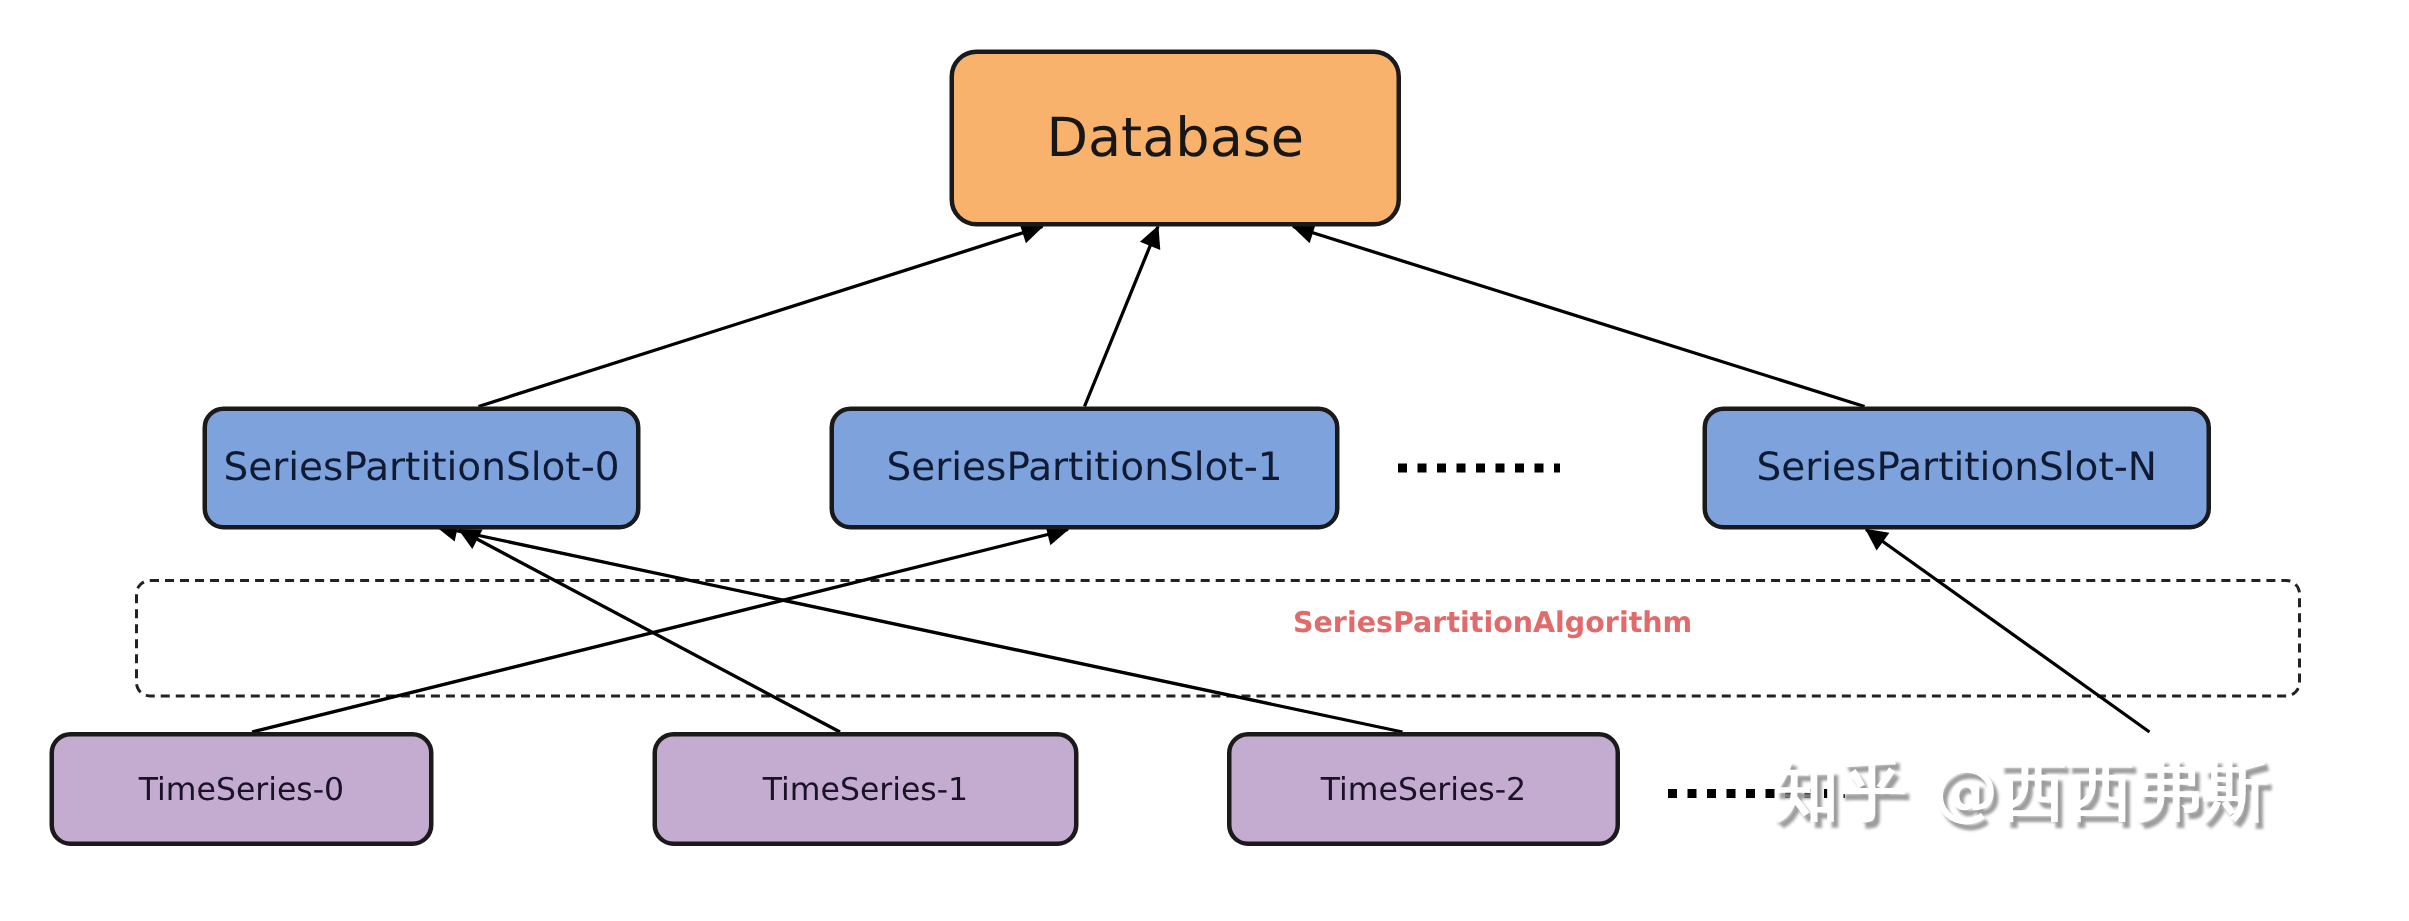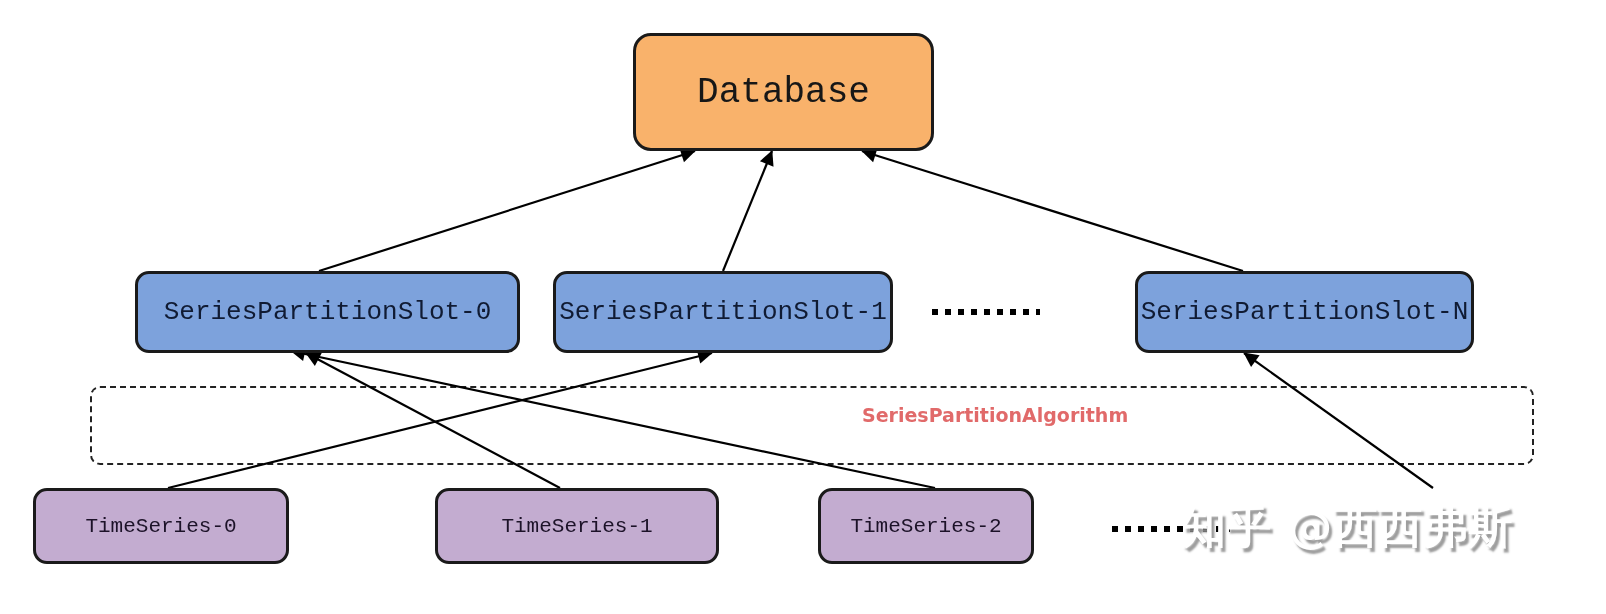--- a/index.html
+++ b/index.html
@@ -13,44 +13,43 @@
   .edges-layer{position:absolute;inset:0;z-index:3;pointer-events:none;}
   .edge{stroke:var(--arrow,#000);stroke-width:2.2;fill:none;}
   #arrowhead path{fill:var(--arrow,#000);}
   .dots{stroke:var(--arrow,#000);stroke-width:6;stroke-dasharray:6 7;fill:none;}
   .node{
     position:absolute;z-index:4;
     display:flex;align-items:center;justify-content:center;
     border:3px solid var(--border,#1a1a1a);
     box-sizing:border-box;
     text-align:center;
-    font-family:Liberation Mono, monospace;
   }
   .node-database{
     left:633px;top:33px;width:301px;height:118px;
     background:var(--database_fill,#F9B26B);
     border-radius:18px;
     font-size:36px;color:#171717;
   }
   .node-slot{
     background:var(--slot_fill,#7DA2DC);
     border-radius:14px;top:271px;height:82px;
     font-size:26px;color:#101b33;
   }
-  .node-slot0{left:135px;width:385px;}
+  .node-slot0{left:135px;width:292px;}
   .node-slot1{left:553px;width:340px;text-align:center;}
   .node-slotN{left:1135px;width:339px;}
   .node-ts{
     background:var(--timeseries_fill,#C3ACD0);
     border-radius:14px;top:488px;height:76px;
     font-size:21px;color:#1c1228;
   }
   .node-ts0{left:33px;width:256px;}
   .node-ts1{left:435px;width:284px;}
-  .node-ts2{left:818px;width:216px;}
+  .node-ts2{left:818px;width:262px;}
   .node-tsM{left:1313px;width:260px;}
   .algorithm-box{
     position:absolute;z-index:2;
     left:90px;top:386px;width:1444px;height:79px;
     border:2px dashed #222222;border-radius:10px;
     box-sizing:border-box;
     background:transparent;
   }
   .algorithm-label{
     position:absolute;z-index:4;

